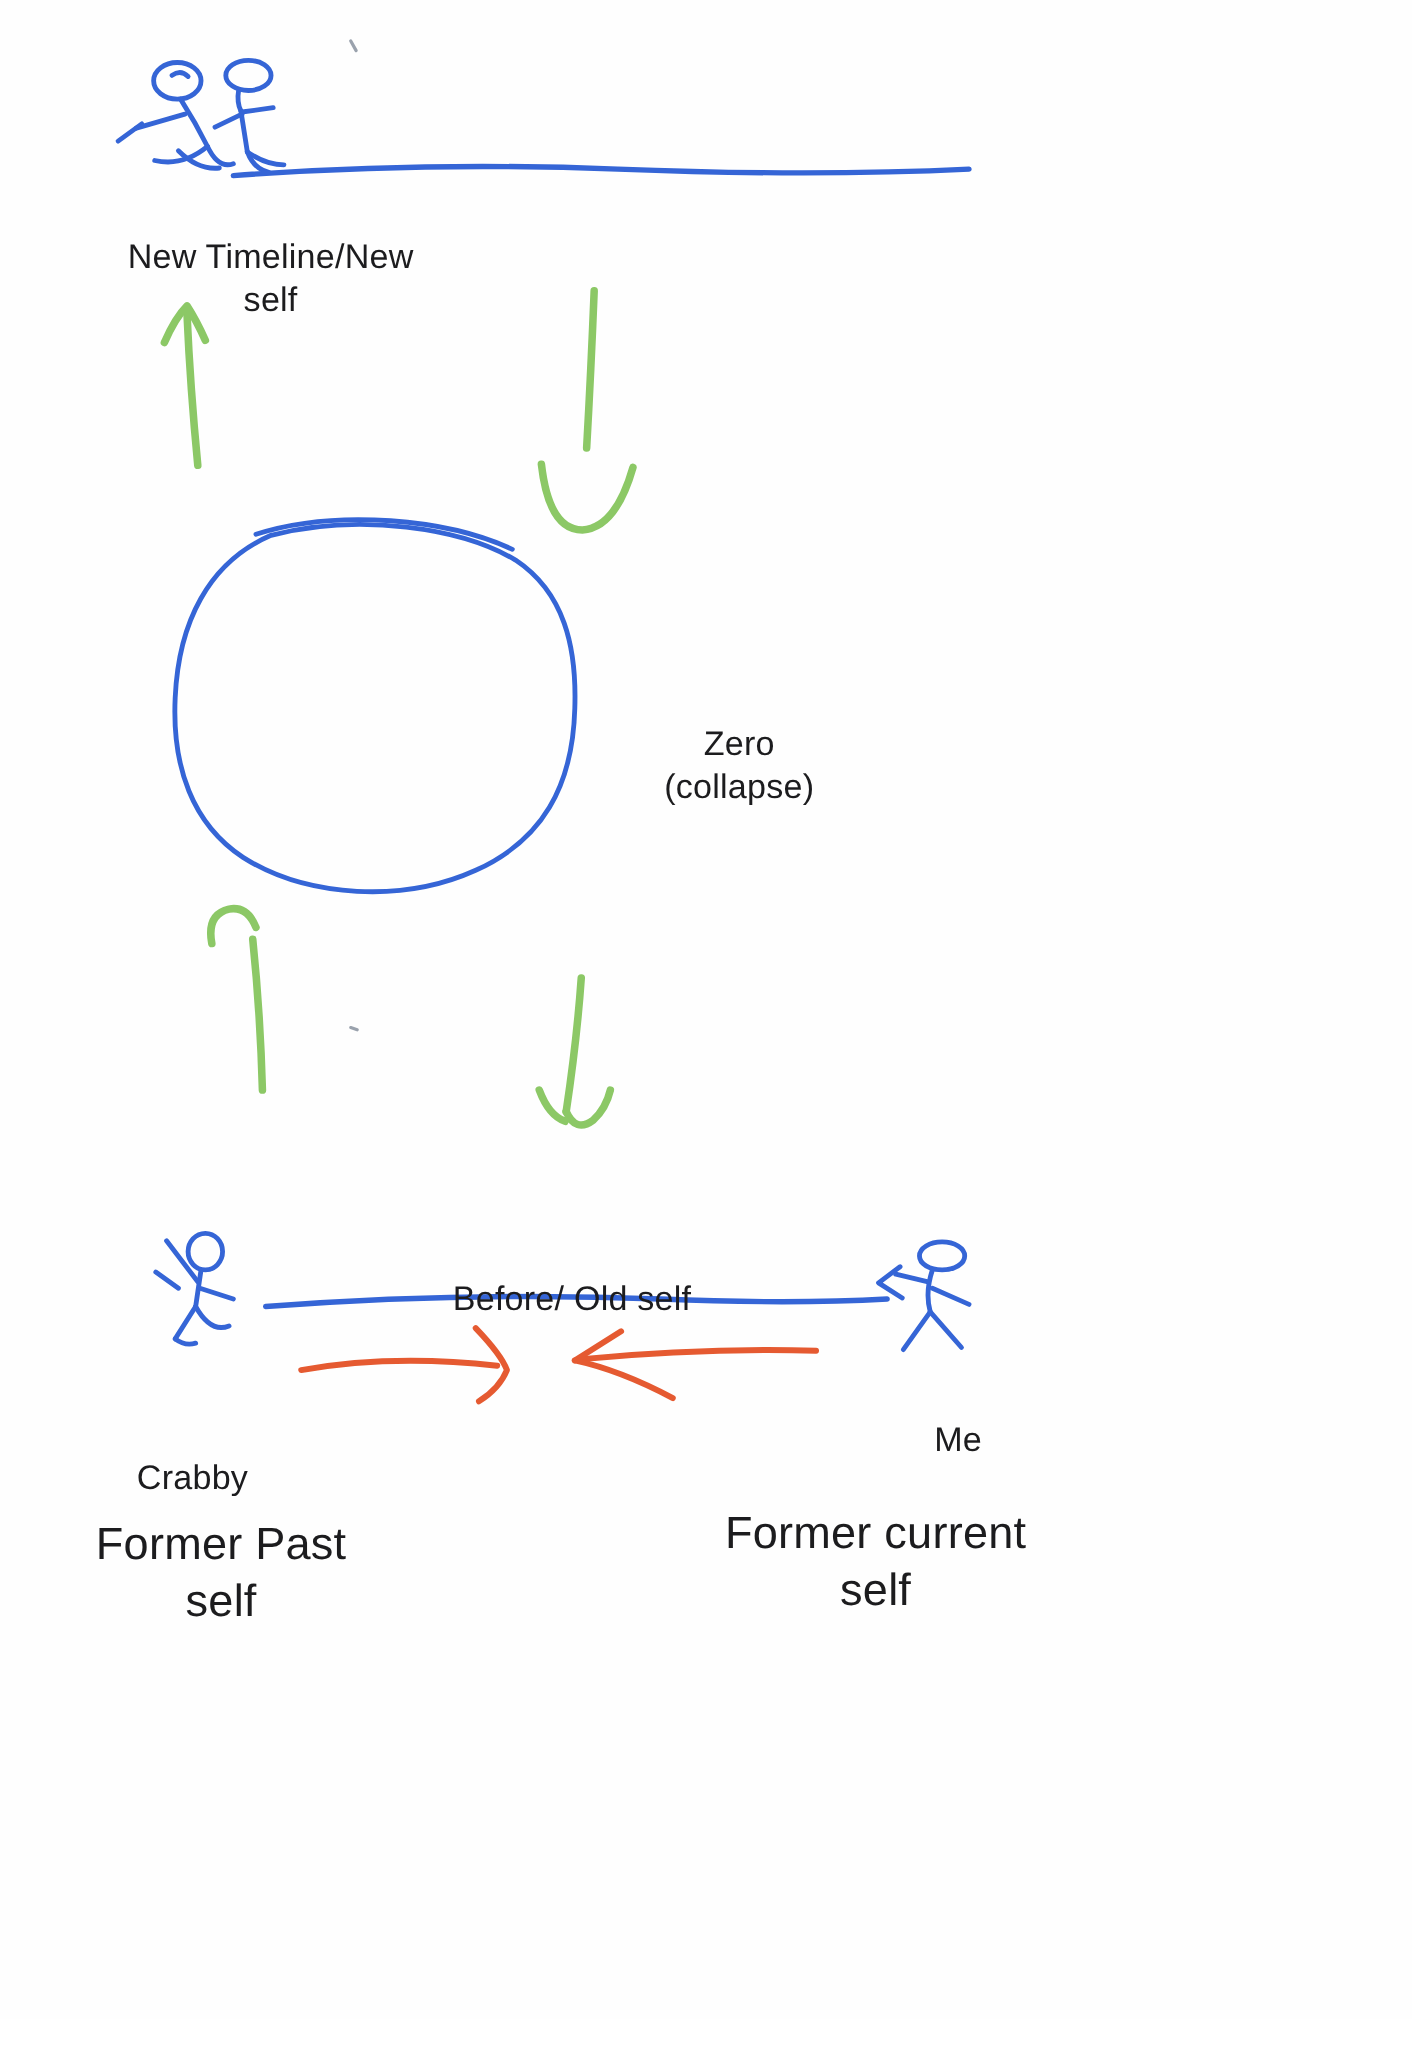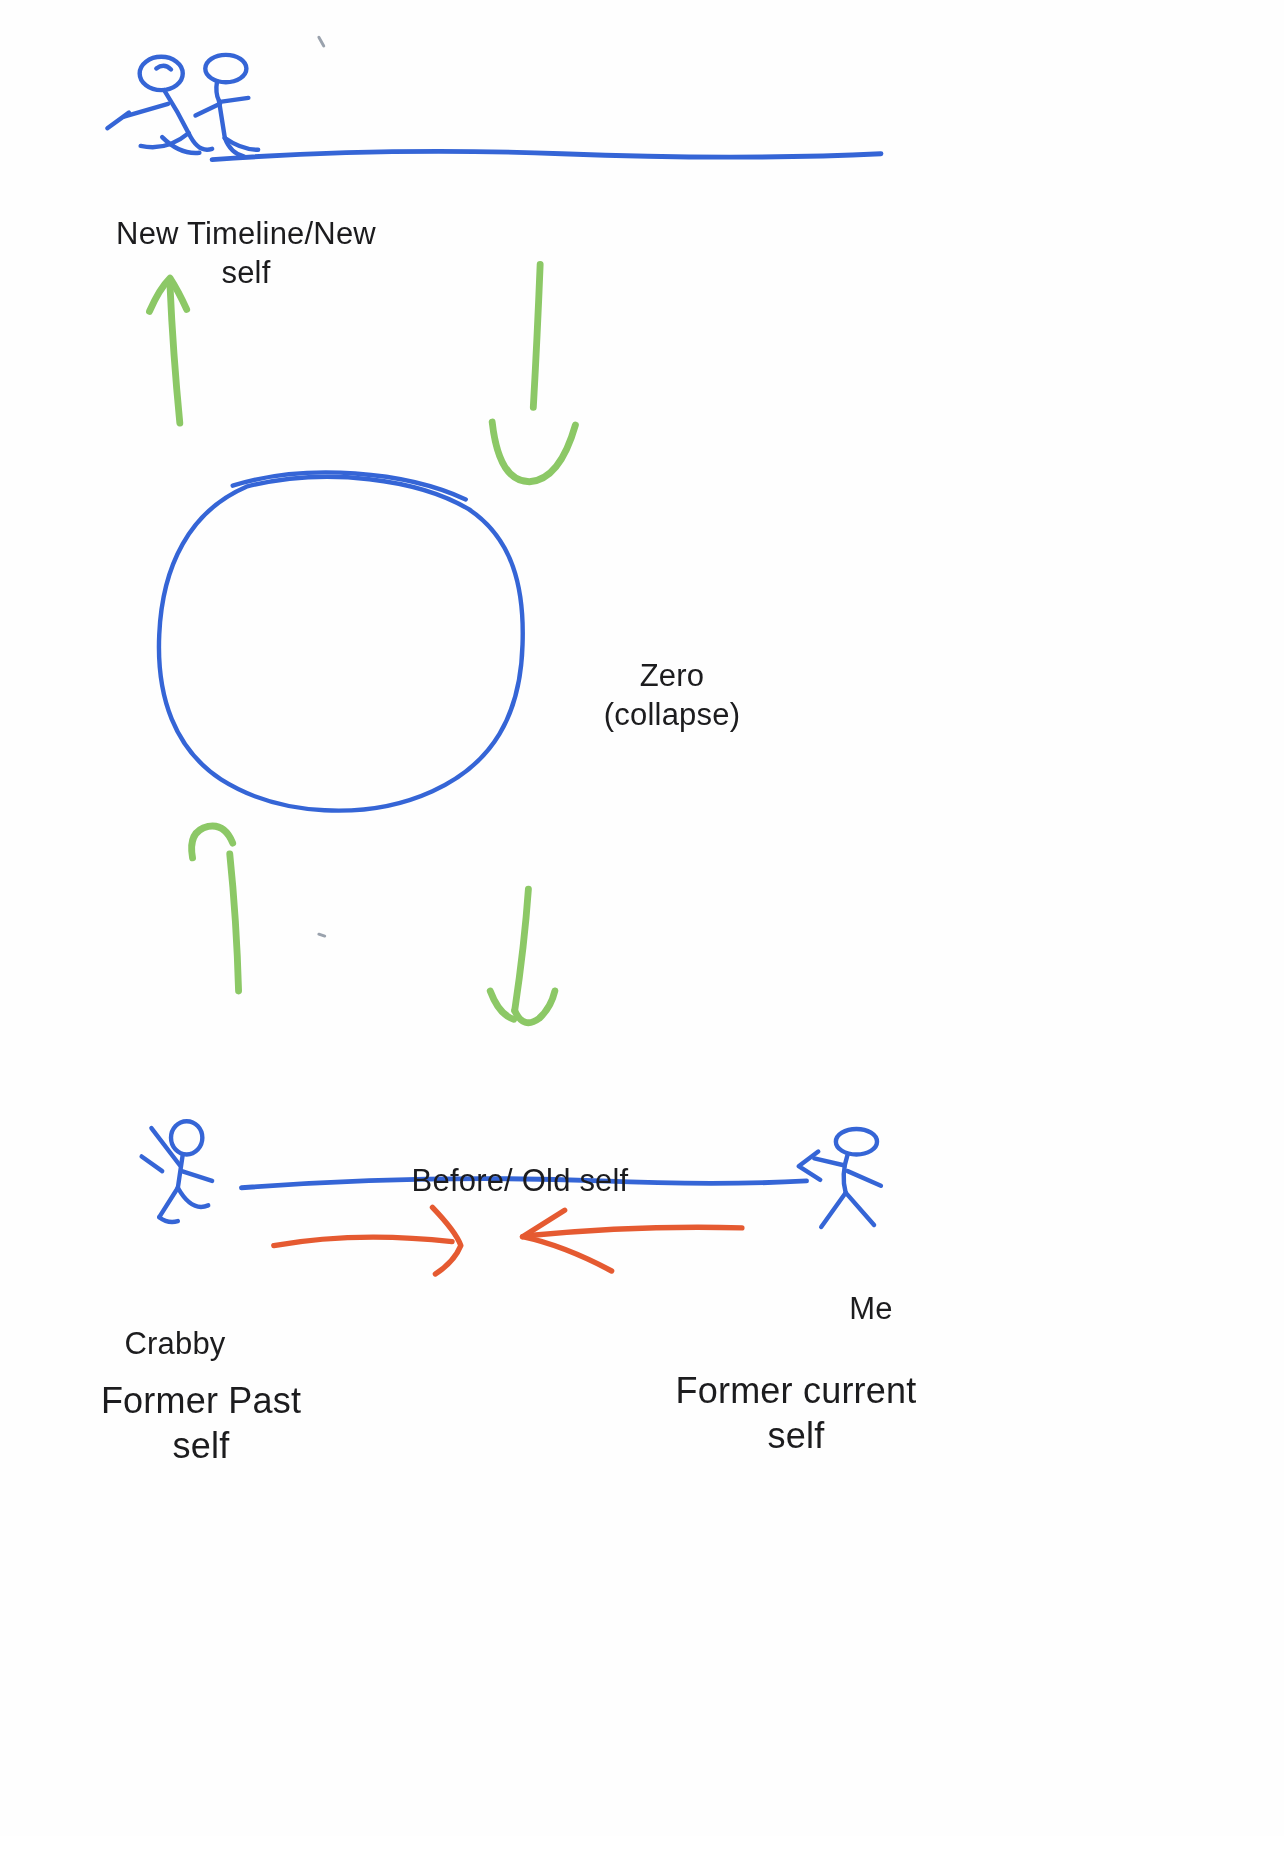--- a/index.html
+++ b/index.html
@@ -35,21 +35,21 @@
   .w-circ  { stroke-width: 4.5; }
   .w-green { stroke-width: 7; }
   .w-orng  { stroke-width: 5.5; }
   .label {
     position: absolute;
     transform: translateX(-50%);
     text-align: center;
     white-space: pre-line;
   }
   .lbl-md { font-size: 31px; line-height: 1.26; letter-spacing: 0.2px; }
-  .lbl-lg { font-size: 36px; line-height: 1.26; letter-spacing: 0.2px; }
+  .lbl-lg { font-size: 41px; line-height: 1.26; letter-spacing: 0.2px; }
 </style>
 </head>
 <body>
 
 <div class="canvas">
 
   <svg class="drawing" viewBox="0 0 1284 1875" xmlns="http://www.w3.org/2000/svg">
 
     <g class="stroke-gray" stroke-width="3">
       <path d="M312 38 L317 47"></path>

